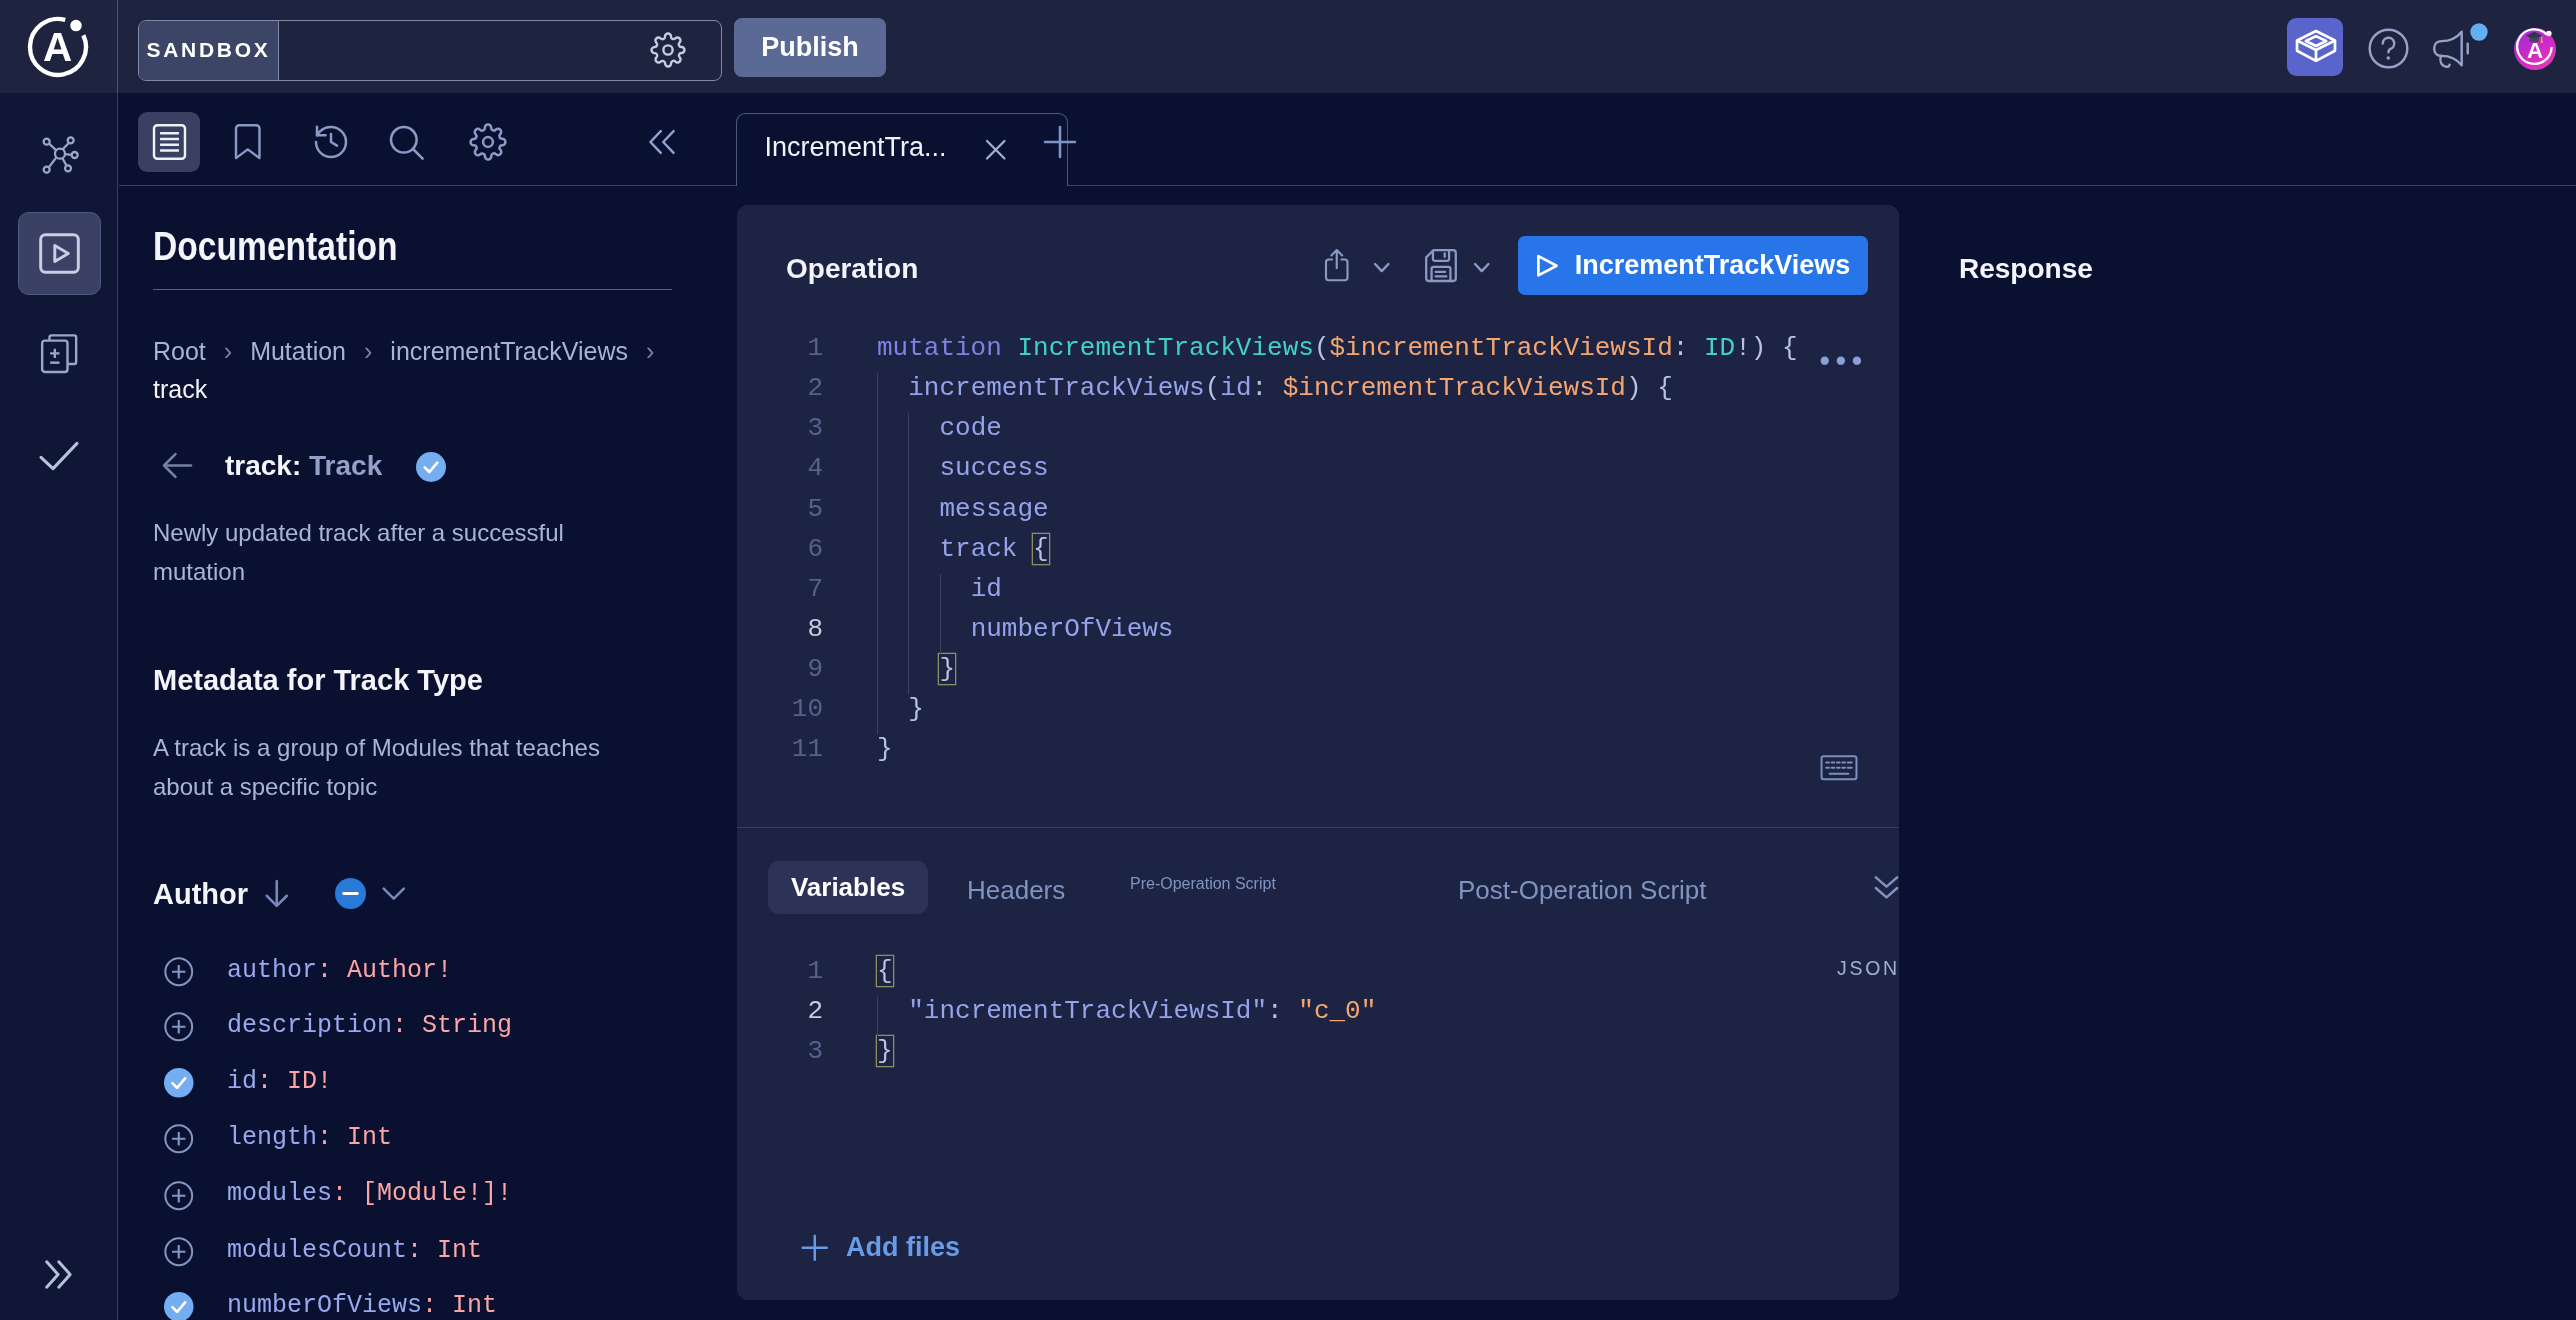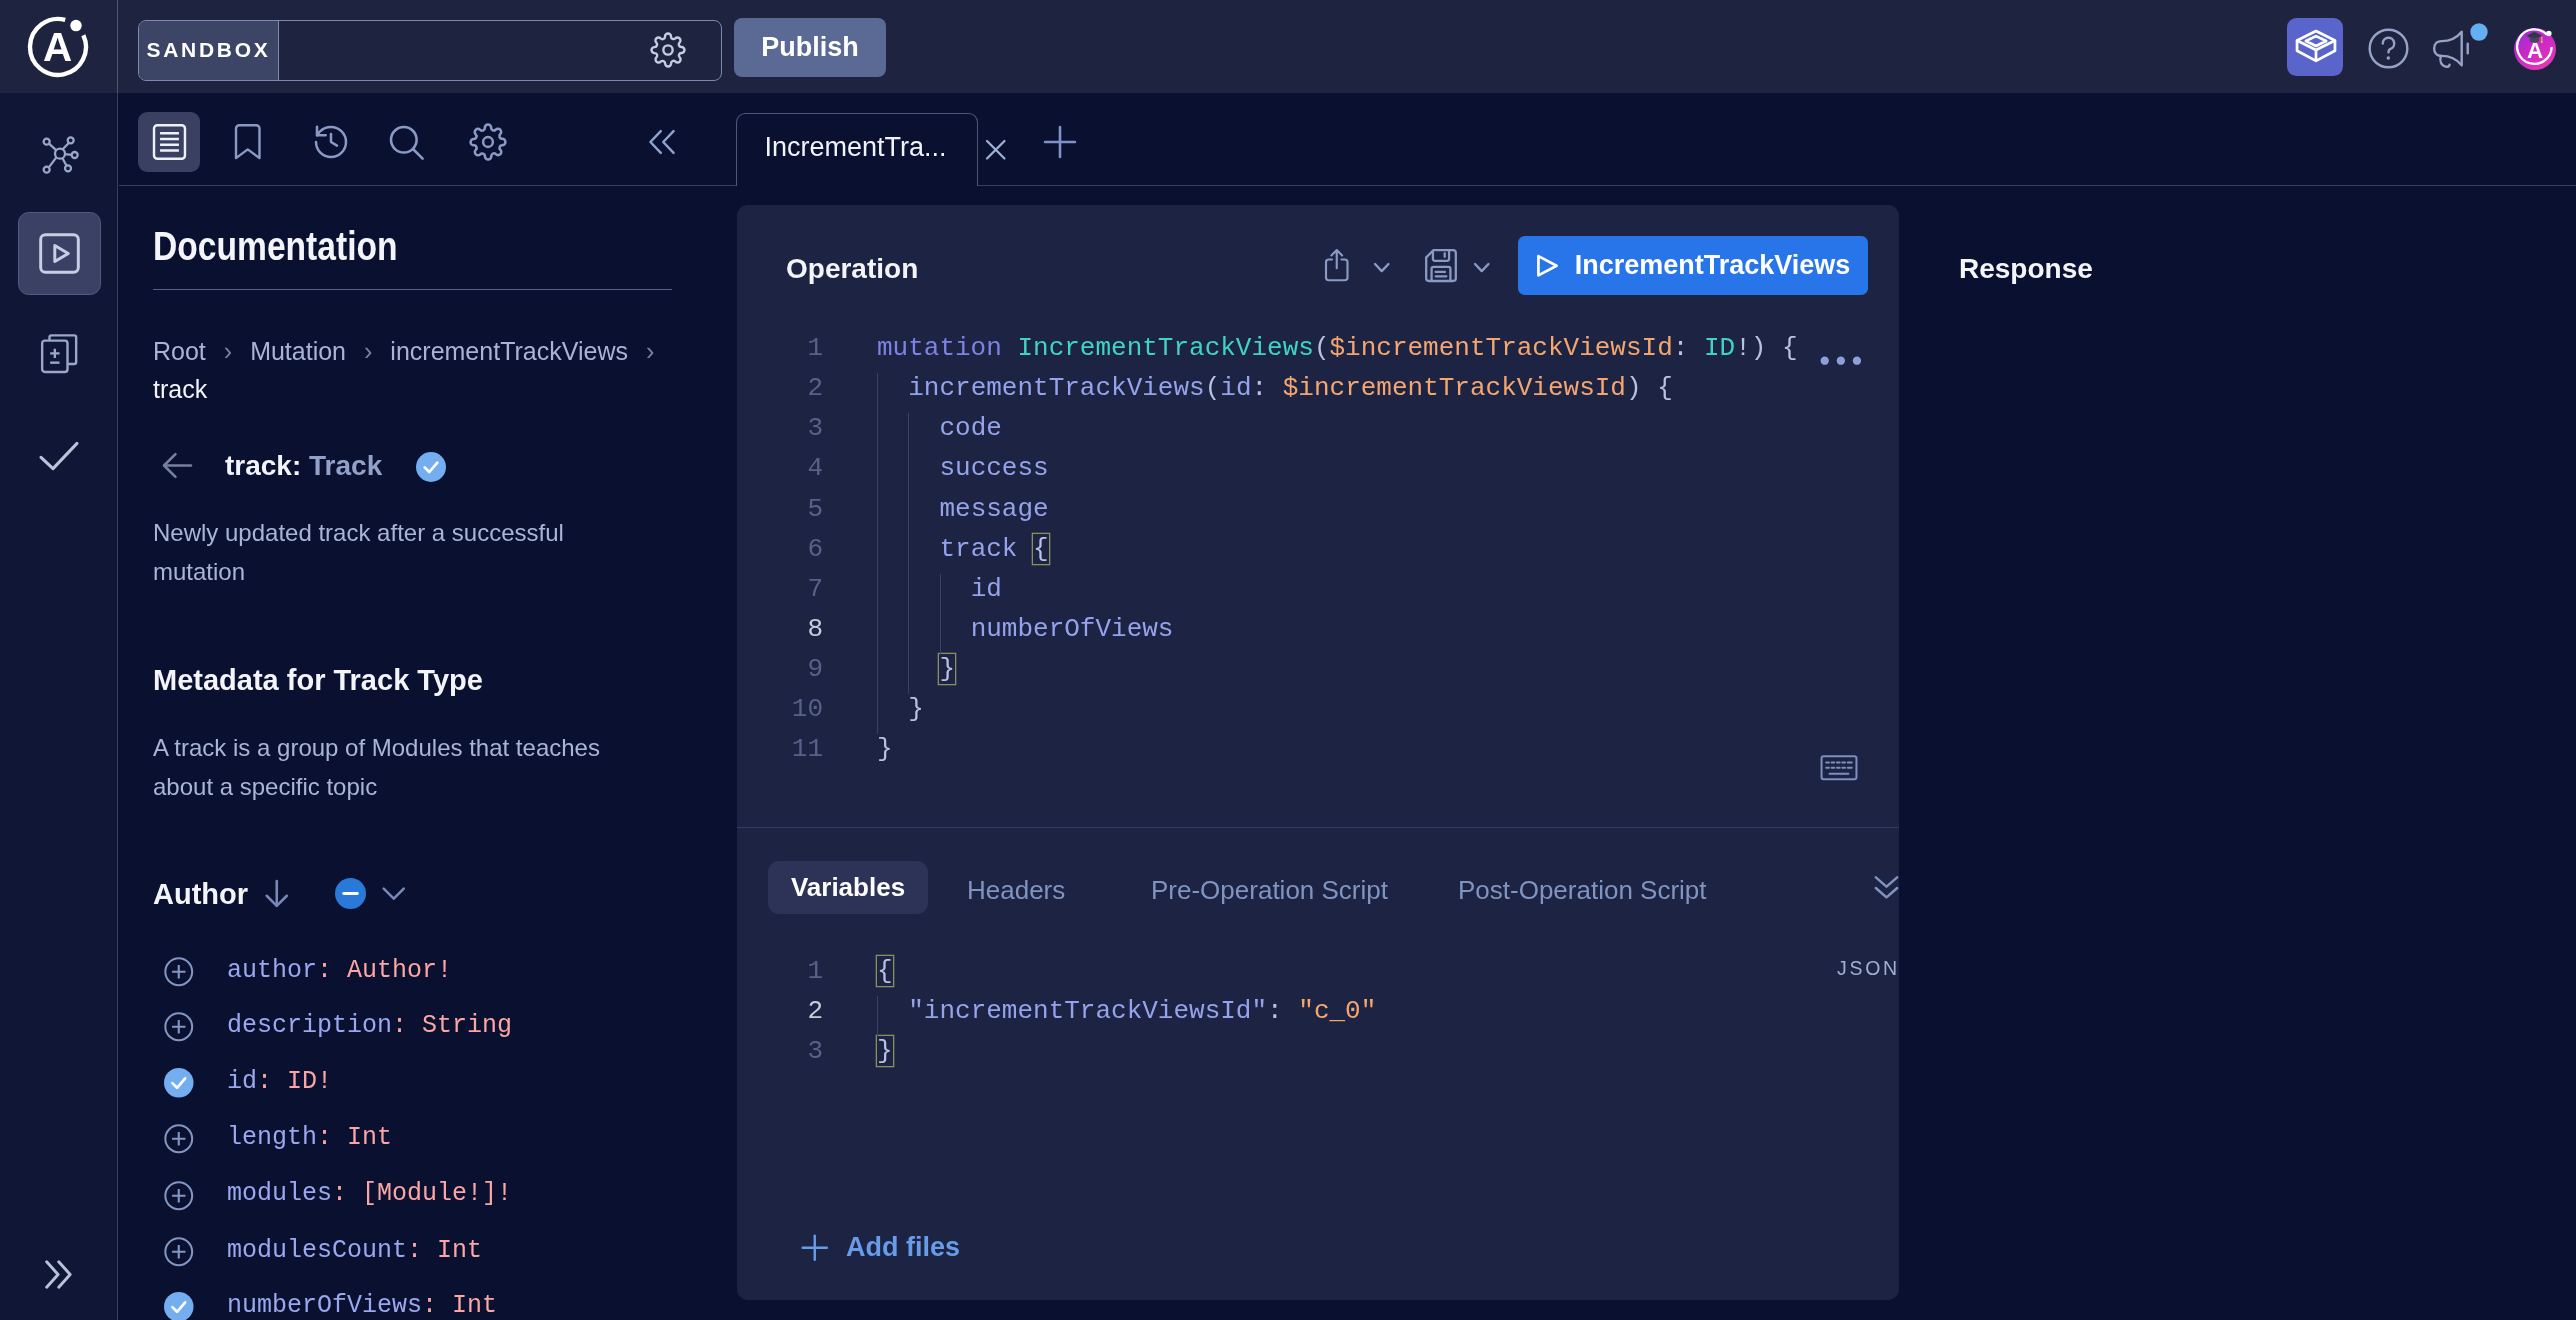--- a/index.html
+++ b/index.html
@@ -16,21 +16,21 @@
   #urlpart { flex:1; background:#20274a; position:relative; overflow:hidden; }
   #urldot { position:absolute; left:21px; top:23px; width:14.8px; height:14.8px; border-radius:50%; background:#2ea764; }
   #urltext { position:absolute; left:59px; top:16px; width:310px; overflow:hidden; font-size:25px; color:#aab6d9; white-space:nowrap; }
   #publish { position:absolute; left:734px; top:18px; width:152px; height:59px; background:#5a6a94; border-radius:8px; color:#fff; font-weight:bold; font-size:27px; display:flex; align-items:center; justify-content:center; }
   
   #sidebar { position:absolute; left:0; top:93px; width:118px; height:1228px; background:#101736; border-right:1.3px solid #383f5a; }
   #playbtn { position:absolute; left:17.5px; top:212px; width:83px; height:83px; background:#3a4164; border:1.3px solid #515a80; border-radius:10.7px; display:flex; align-items:center; justify-content:center; }
   
   #docsel { position:absolute; left:138px; top:112px; width:62px; height:60px; background:#394061; border-radius:9.4px; display:flex; align-items:center; justify-content:center; }
   #tabline { position:absolute; left:119px; top:185px; width:2457px; height:1.3px; background:#39415f; }
-  #tab { position:absolute; left:736px; top:113px; width:242px; height:73px; border:1.3px solid #4d5878; border-bottom:none; border-radius:9.4px 9.4px 0 0; background:#0a1130; }
+  #tab { position:absolute; left:736px; top:113px; width:332px; height:73px; border:1.3px solid #4d5878; border-bottom:none; border-radius:9.4px 9.4px 0 0; background:#0a1130; }
   #tabtext { position:absolute; left:27.5px; top:18px; font-size:27px; color:#f0f3fa; white-space:nowrap; }
   
   #oppanel { position:absolute; left:737px; top:205px; width:1162px; height:1095px; background:#1c2343; border-radius:10.7px; }
   #runbtn { position:absolute; left:1518px; top:236px; width:350px; height:59px; background:#2775e8; border-radius:6.7px; display:flex; align-items:center; justify-content:center; gap:16px; }
   #runbtn span { color:#fff; font-weight:bold; font-size:27px; }
   .vtab { position:absolute; font-size:25.5px; color:#8094c0; white-space:nowrap; }
   .lnum { position:absolute; color:#57618a; font-family:"Liberation Mono", monospace; font-size:26px; width:54px; text-align:right; }
   .codeline { position:absolute; font-family:"Liberation Mono", monospace; font-size:26px; white-space:pre; color:#b9c2e0; }
   .cm-kw { color:#7c83e3; }
   .cm-def { color:#41d3c2; }
@@ -323,21 +323,21 @@
 <div class="iguide" style="left:940px; top:574px; height:81px;"></div>
 
 <svg class="abs" style="left:1820px; top:755px;" width="38" height="25.5" viewBox="0 0 56 38" fill="none" stroke="#7d8fc0" stroke-width="3">
   <rect x="2" y="2" width="52" height="34" rx="3"></rect>
   <path d="M9 11 L13 11 M17 11 L21 11 M25 11 L29 11 M33 11 L37 11 M41 11 L47 11 M9 19 L13 19 M17 19 L21 19 M25 19 L29 19 M33 19 L37 19 M41 19 L47 19 M14 28 L42 28" stroke-linecap="round"></path>
 </svg>
 
 <div class="abs" style="left:737px; top:827px; width:1162px; height:1.3px; background:#353d5e;"></div>
 <div class="abs" style="left:768px; top:861px; width:160px; height:53px; background:#2c3356; border-radius:11px; display:flex; align-items:center; justify-content:center; color:#fff; font-weight:bold; font-size:26px;">Variables</div>
 <div class="vtab" style="left:967px; top:875px; font-size:26px;">Headers</div>
-<div class="vtab" style="left:1130px; top:875px; font-size:26px;margin-left:21px;">Pre-Operation Script</div>
+<div class="vtab" style="left:1130px; top:875px; font-size:16px;">Pre-Operation Script</div>
 <div class="vtab" style="left:1458px; top:875px; font-size:26px;">Post-Operation Script</div>
 <svg class="abs" style="left:1873px; top:874px;" width="27" height="28" viewBox="0 0 40 42" fill="none" stroke="#8094c0" stroke-width="3.8" stroke-linecap="round" stroke-linejoin="round">
   <path d="M4 5 L20 19 L36 5"></path>
   <path d="M4 21 L20 35 L36 21"></path>
 </svg>
 <div class="abs" style="left:1837px; top:957px; font-size:19.5px; letter-spacing:2.7px; color:#9fb0d0;">JSON</div>
 <div class="lnum" style="left:769px; top:956px; color:#57618a;">1</div>
 <div class="codeline" style="left:877px; top:956px;"><span class="cm-p matchb">{</span></div>
 <div class="lnum" style="left:769px; top:996px; color:#c6cede;">2</div>
 <div class="codeline" style="left:877px; top:996px;">  <span class="cm-f">"incrementTrackViewsId"</span><span class="cm-p">:</span> <span class="cm-var">"c_0"</span></div>

